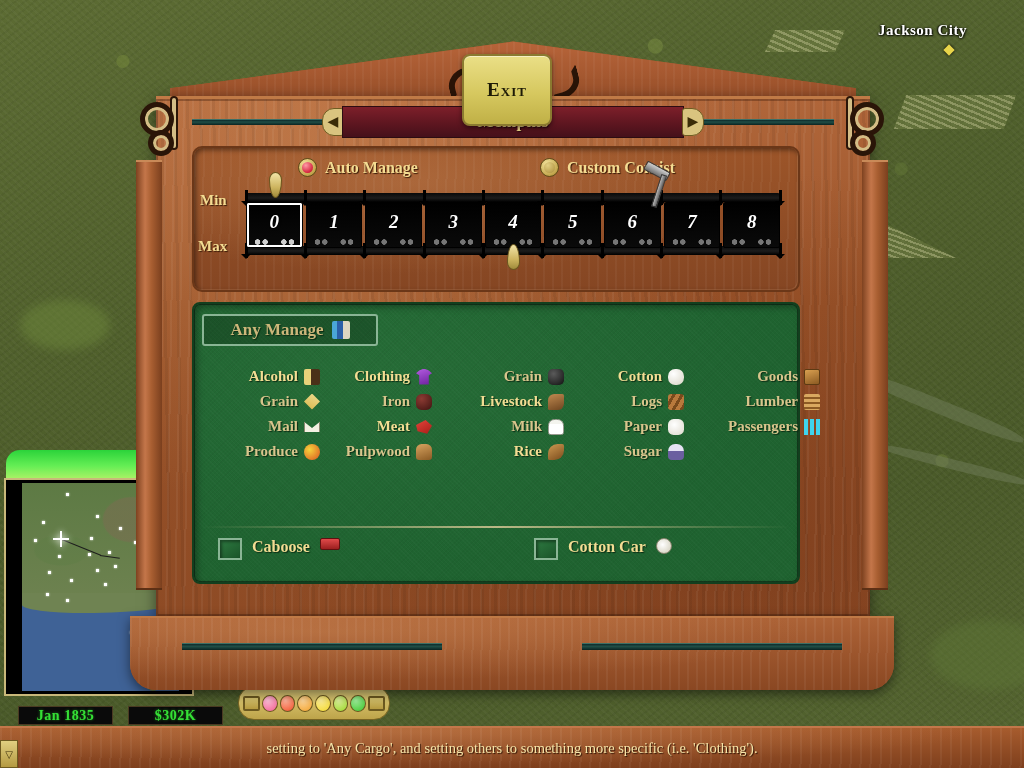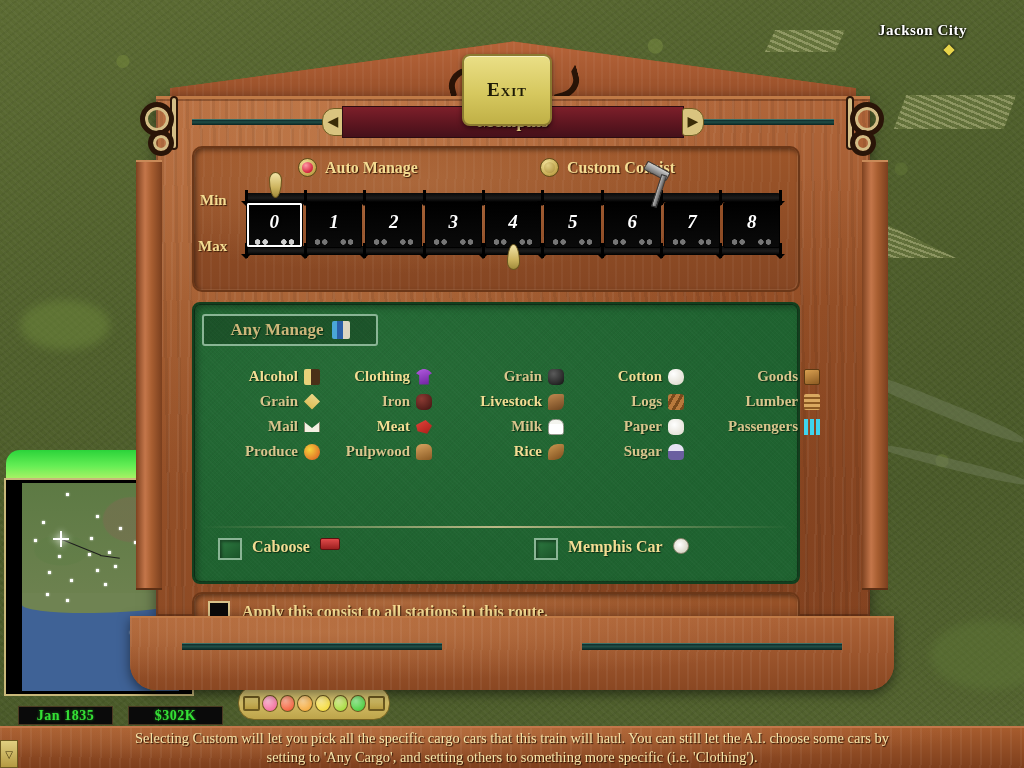--- a/index.html
+++ b/index.html
@@ -824,42 +824,35 @@
     <div id="panel-divider"></div>
 
     <div id="carrow2">
       <div class="extracar" id="extra-caboose">
         <div class="greenbox"></div>
         <span class="lbl">Caboose</span>
         <span class="icon" style="width:20px;height:12px;background:linear-gradient(180deg,#e04a4a,#9b1f1f);border:1px solid #5f1010;border-radius:2px;"></span>
       </div>
       <div class="extracar" id="extra-dining">
         <div class="greenbox"></div>
-        <span class="lbl">Memphis Car</span>
+        <span class="lbl">Cotton Car</span>
         <span class="icon" style="width:16px;height:16px;background:radial-gradient(circle at 40% 40%,#ffffff,#cdc9b4);border-radius:50%;border:1px solid #8b8670;"></span>
       </div>
     </div>
   </div>
 
-  <div class="inner-panel" id="apply-panel">
-    <div id="apply-inner">
-      <div id="apply-check"></div>
-      <span id="apply-label">Apply this consist to all stations in this route.</span>
-    </div>
-  </div>
 
   <div id="base">
     <div class="baserule" id="baserule-l"></div>
     <div class="baserule" id="baserule-r"></div>
     <div class="basefan" id="basefan-l"></div>
     <div class="basefan" id="basefan-r"></div>
   </div>
   <div id="exit-button">
     <span>Exit</span>
   </div>
 
 </div>
 
 <div id="tooltip-bar">
-  <p>Selecting Custom will let you pick all the specific cargo cars that this train will haul.  You can still let the A.I. choose some cars by</p>
   <p>setting to 'Any Cargo', and setting others to something more specific (i.e. 'Clothing').</p>
 </div>
 <div id="tt-left-tab">▽</div>
 
 </body></html>

